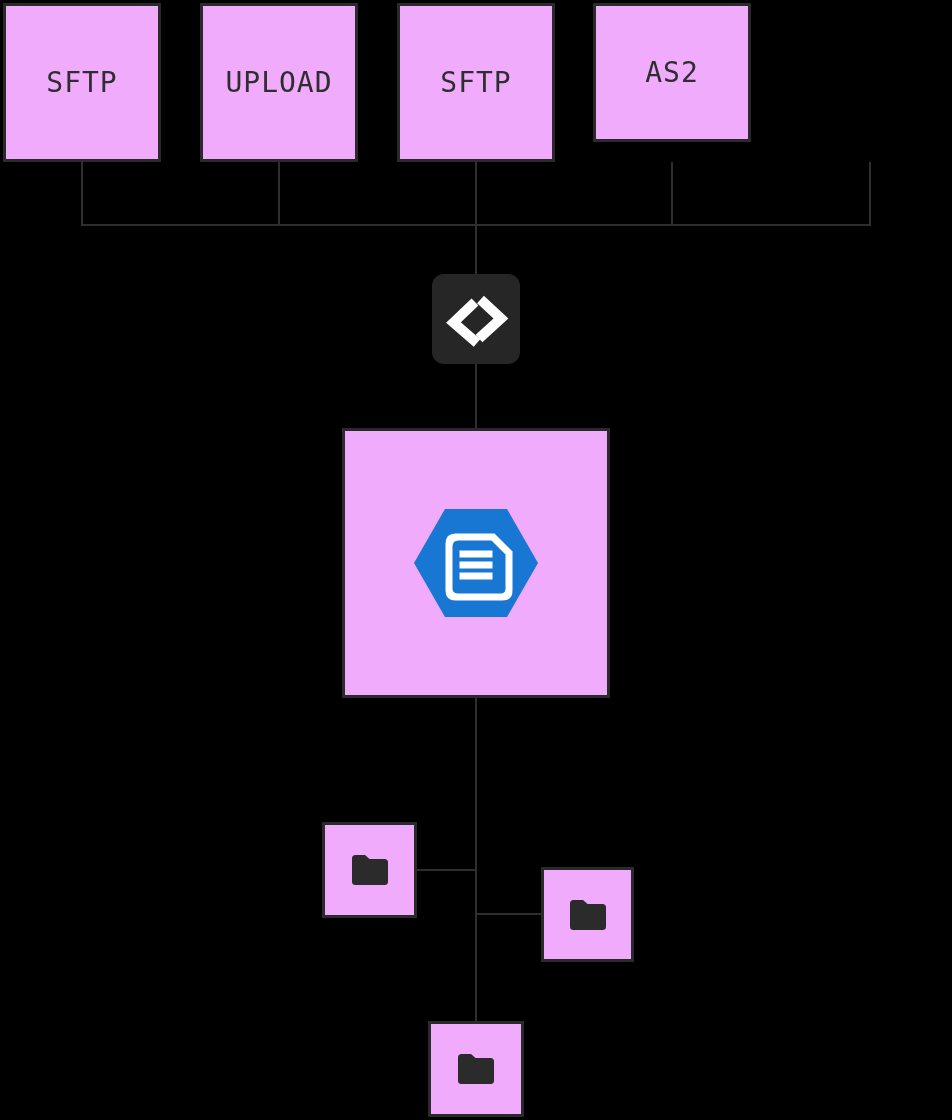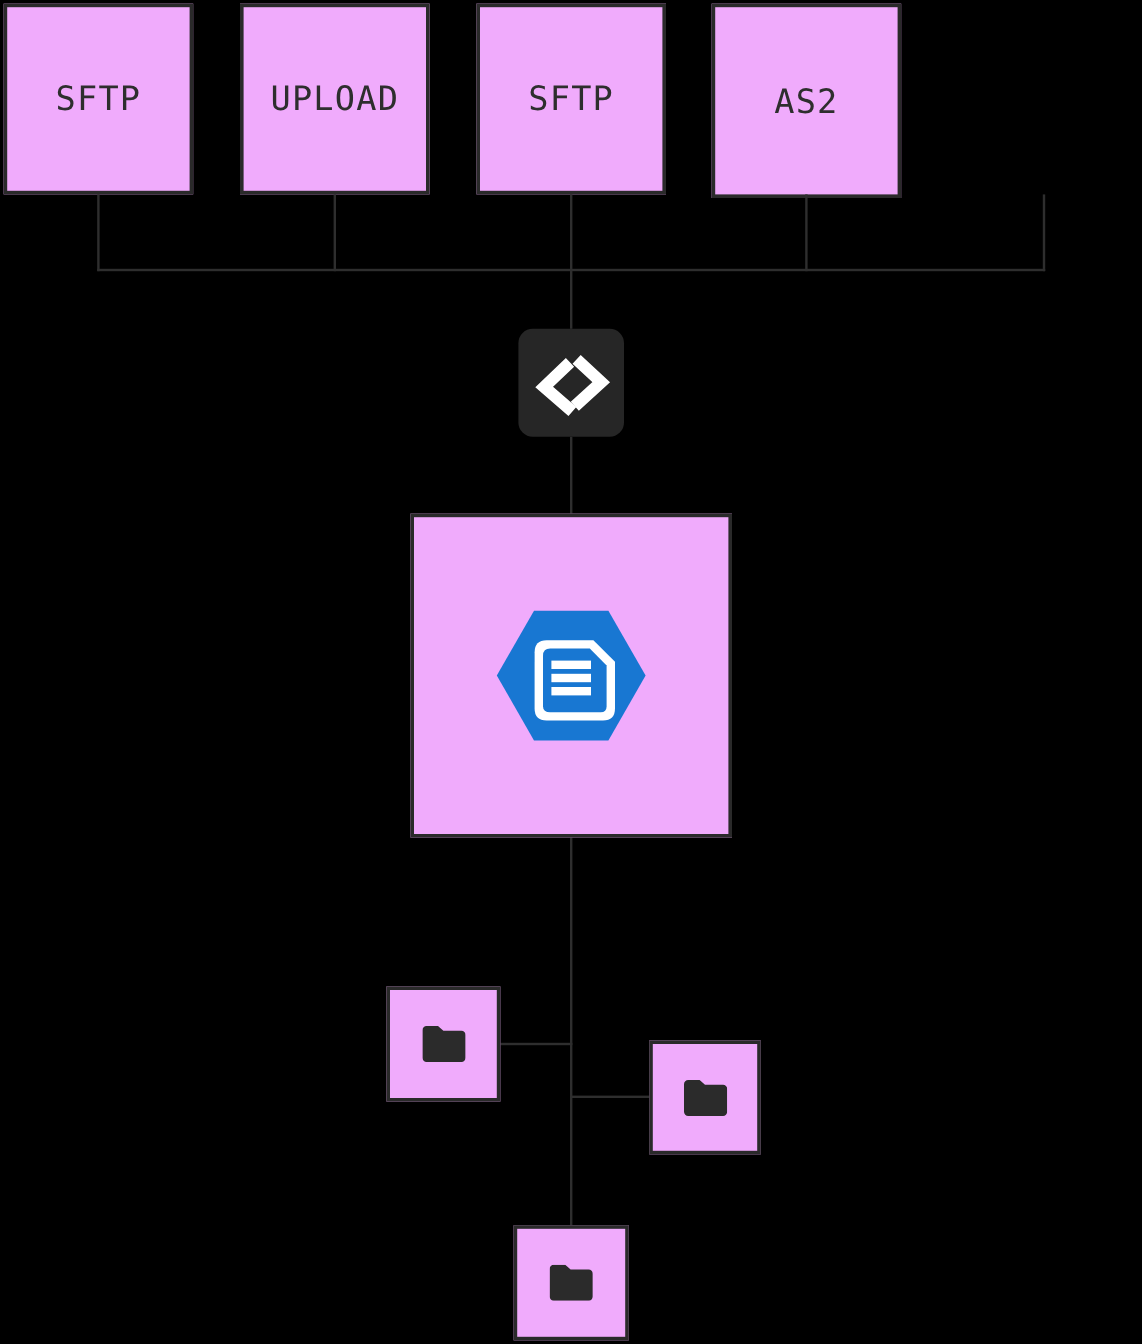--- a/index.html
+++ b/index.html
@@ -27,21 +27,21 @@
 
   <div class="node" style="left:3px;top:3px;width:158px;height:159px">
     <span class="label">SFTP</span>
   </div>
   <div class="node" style="left:200px;top:3px;width:158px;height:159px">
     <span class="label">UPLOAD</span>
   </div>
   <div class="node" style="left:397px;top:3px;width:158px;height:159px">
     <span class="label">SFTP</span>
   </div>
-  <div class="node" style="left:593px;top:3px;width:158px;height:162px">
+  <div class="node" style="left:593px;top:3px;width:158px;height:139px">
     <span class="label">AS2</span>
   </div>
 
   <div class="line" style="left:81px;top:162px;width:2px;height:64px"></div>
   <div class="line" style="left:278px;top:162px;width:2px;height:64px"></div>
   <div class="line" style="left:475px;top:162px;width:2px;height:112px"></div>
   <div class="line" style="left:671px;top:162px;width:2px;height:64px"></div>
   <div class="line" style="left:869px;top:162px;width:2px;height:64px"></div>
   <div class="line" style="left:81px;top:224px;width:790px;height:2px"></div>
   <div class="line" style="left:475px;top:364px;width:2px;height:64px"></div>

